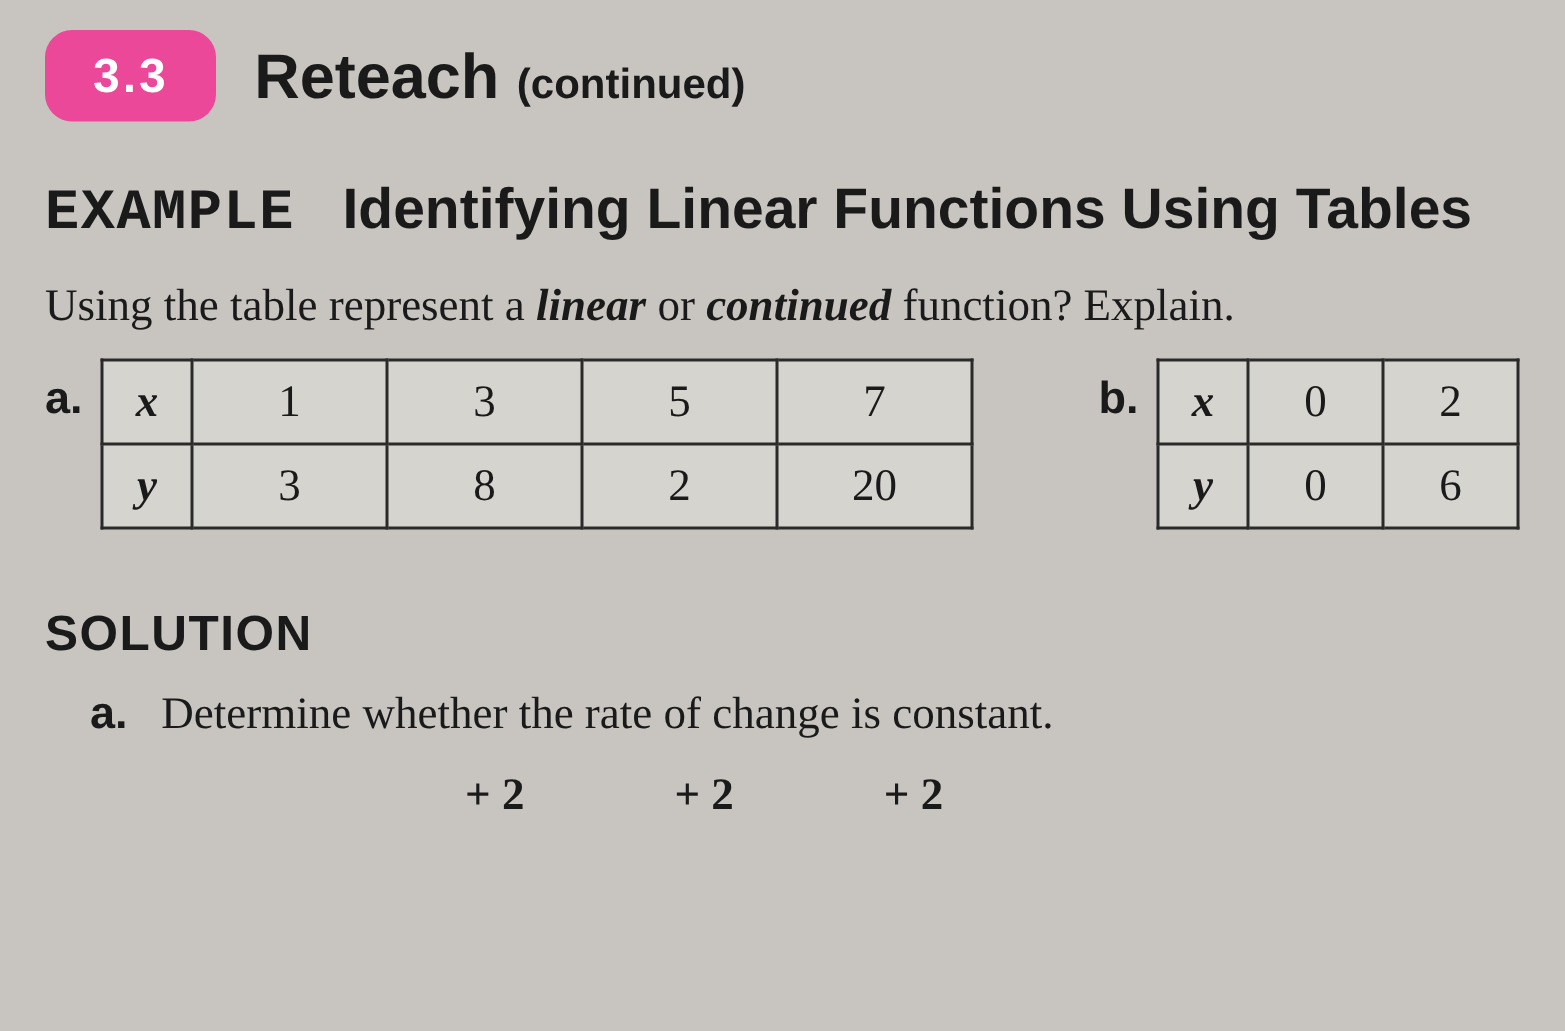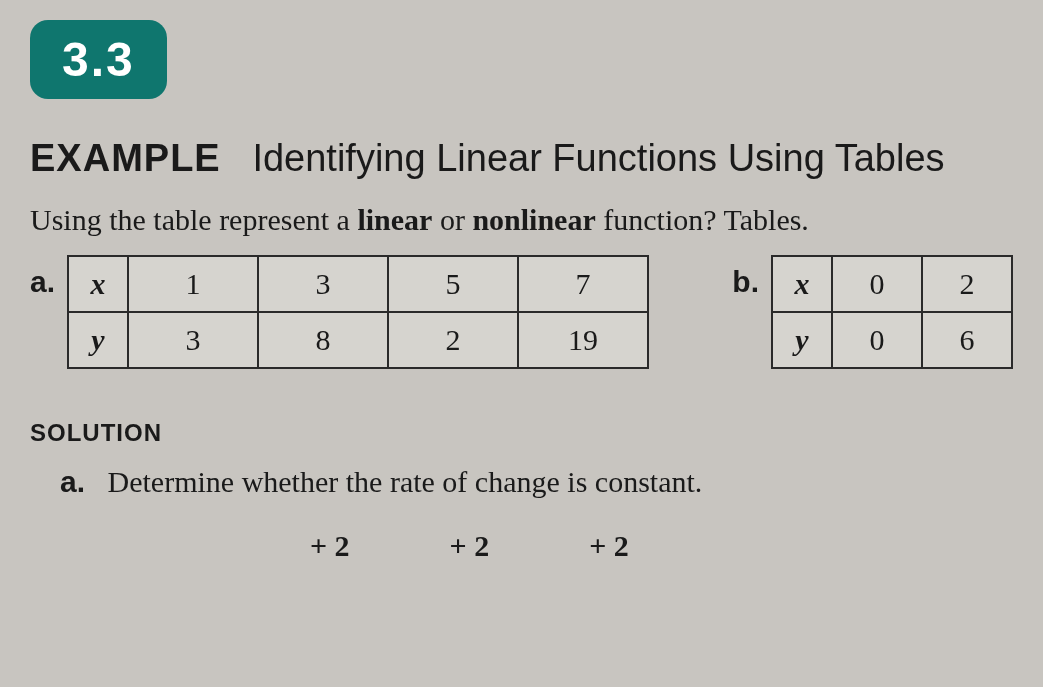--- a/index.html
+++ b/index.html
@@ -20,25 +20,25 @@
     color: rgba(120,100,90,0.15);
     pointer-events: none;
   }
   .header-row {
     display: flex;
     align-items: center;
     gap: 25px;
     margin-bottom: 35px;
   }
   .section-badge {
-    background: #0f766e;
+    background: #ec4899;
     color: #fff;
     font-family: Arial, sans-serif;
     font-weight: bold;
-    font-size: 48px;
+    font-size: 32px;
     padding: 12px 32px;
     border-radius: 18px;
     letter-spacing: 2px;
   }
   .section-title {
     font-family: Arial, sans-serif;
     font-weight: bold;
     font-size: 42px;
     color: #1a1a1a;
   }
@@ -48,30 +48,31 @@
   }
   .example-heading {
     font-family: Arial, sans-serif;
     font-size: 38px;
     margin-bottom: 20px;
     line-height: 1.3;
   }
   .example-heading .ex-word {
     font-weight: 900;
     letter-spacing: 1px;
+    font-family: Liberation Mono, monospace;
   }
   .example-heading .ex-title {
-    font-weight: normal;
+    font-weight: bold;
     margin-top: 24px;
   }
   .question {
     font-size: 30px;
     margin-bottom: 18px;
   }
-  .question .em { font-weight: bold; }
+  .question .em { font-style: italic; font-weight: bold; }
   .tables-row {
     display: flex;
     align-items: flex-start;
     gap: 40px;
     margin-bottom: 50px;
   }
   .table-group {
     display: flex;
     align-items: flex-start;
     gap: 12px;
@@ -98,28 +99,28 @@
     font-family: "Times New Roman", serif;
     width: 60px;
   }
   table.data.a td { width: 130px; height: 55px; }
   table.data.a .rowhead { width: 60px; }
   table.data.b td { width: 90px; height: 55px; }
   table.data.b .rowhead { width: 60px; }
   .solution-heading {
     font-family: Arial, sans-serif;
     font-weight: 900;
-    font-size: 24px;
+    font-size: 33px;
     letter-spacing: 1px;
     margin-bottom: 18px;
   }
   .solution-step {
     font-size: 30px;
     margin-left: 30px;
-    margin-bottom: 30px;
+    margin-bottom: 20px;
   }
   .solution-step .step-label {
     font-family: Arial, sans-serif;
     font-weight: bold;
   }
   .deltas {
     display: flex;
     gap: 100px;
     margin-left: 280px;
     font-size: 30px;
@@ -127,50 +128,54 @@
   }
 </style>
 </head>
 <body>
 
 <div class="ghost-text" style="top:5px; right:20px; font-size:34px;"></div>
 <div class="ghost-text" style="top:95px; right:20px; font-size:30px;"></div>
 
 <div class="header-row">
   <div class="section-badge">3.3</div>
+  <div class="section-title">
+    <span>Reteach</span>
+    <span class="sub">(continued)</span>
+  </div>
 </div>
 
 <div class="example-heading">
   <span class="ex-word">EXAMPLE</span>&nbsp;&nbsp;
   <span class="ex-title">Identifying Linear Functions Using Tables</span>
 </div>
 
 <div class="question">
-  <span>Using the table represent a </span><span class="em">linear</span><span> or </span><span class="em">nonlinear</span><span> function? Tables.</span>
+  <span>Using the table represent a </span><span class="em">linear</span><span> or </span><span class="em">continued</span><span> function? Explain.</span>
 </div>
 
 <div class="tables-row">
 
   <div class="table-group">
     <div class="part-label">a.</div>
     <table class="data a">
       <tbody>
           <tr>
         <td class="rowhead">x</td>
         <td>1</td>
         <td>3</td>
         <td>5</td>
         <td>7</td>
       </tr>
       <tr>
         <td class="rowhead">y</td>
         <td>3</td>
         <td>8</td>
         <td>2</td>
-        <td>19</td>
+        <td>20</td>
       </tr>
     </tbody>
       </table>
   </div>
 
   <div class="table-group" style="margin-left:auto;">
     <div class="part-label">b.</div>
     <table class="data b">
       <tbody>
           <tr>

